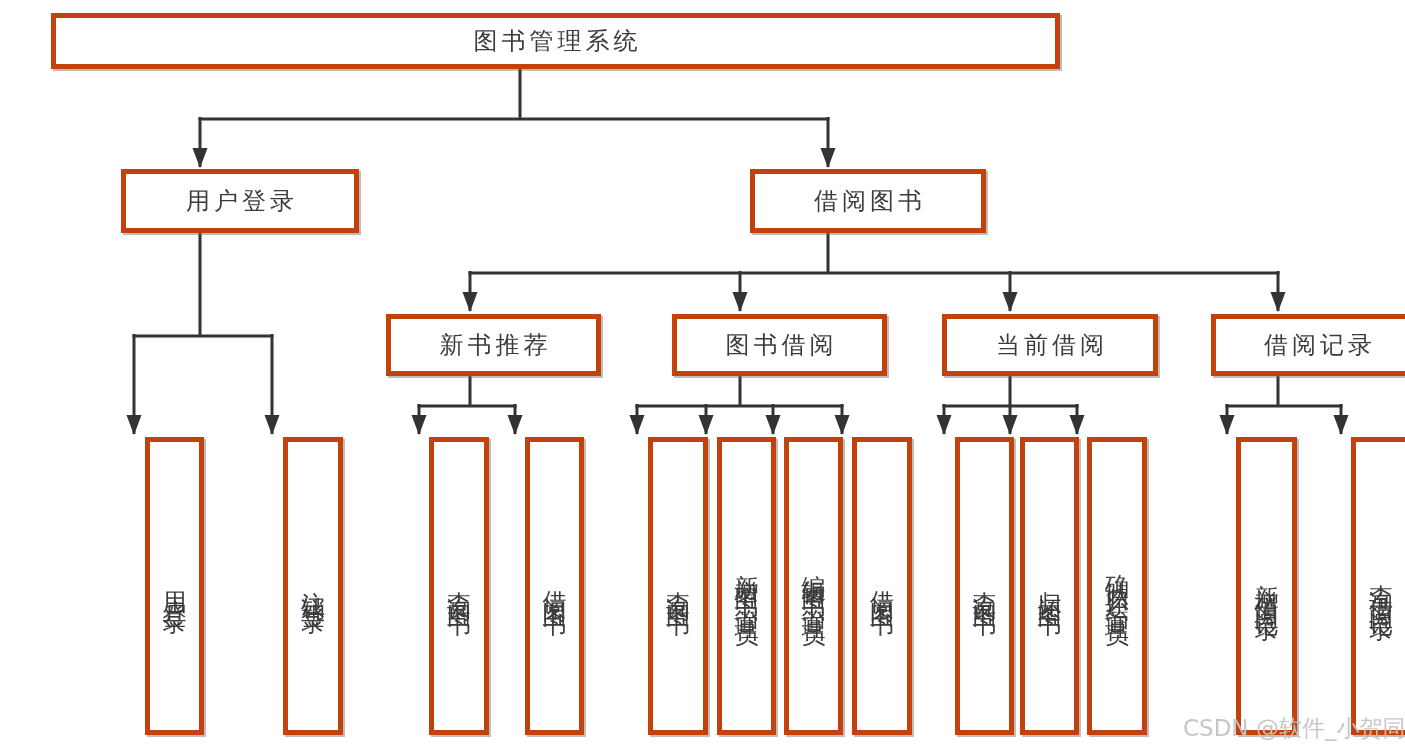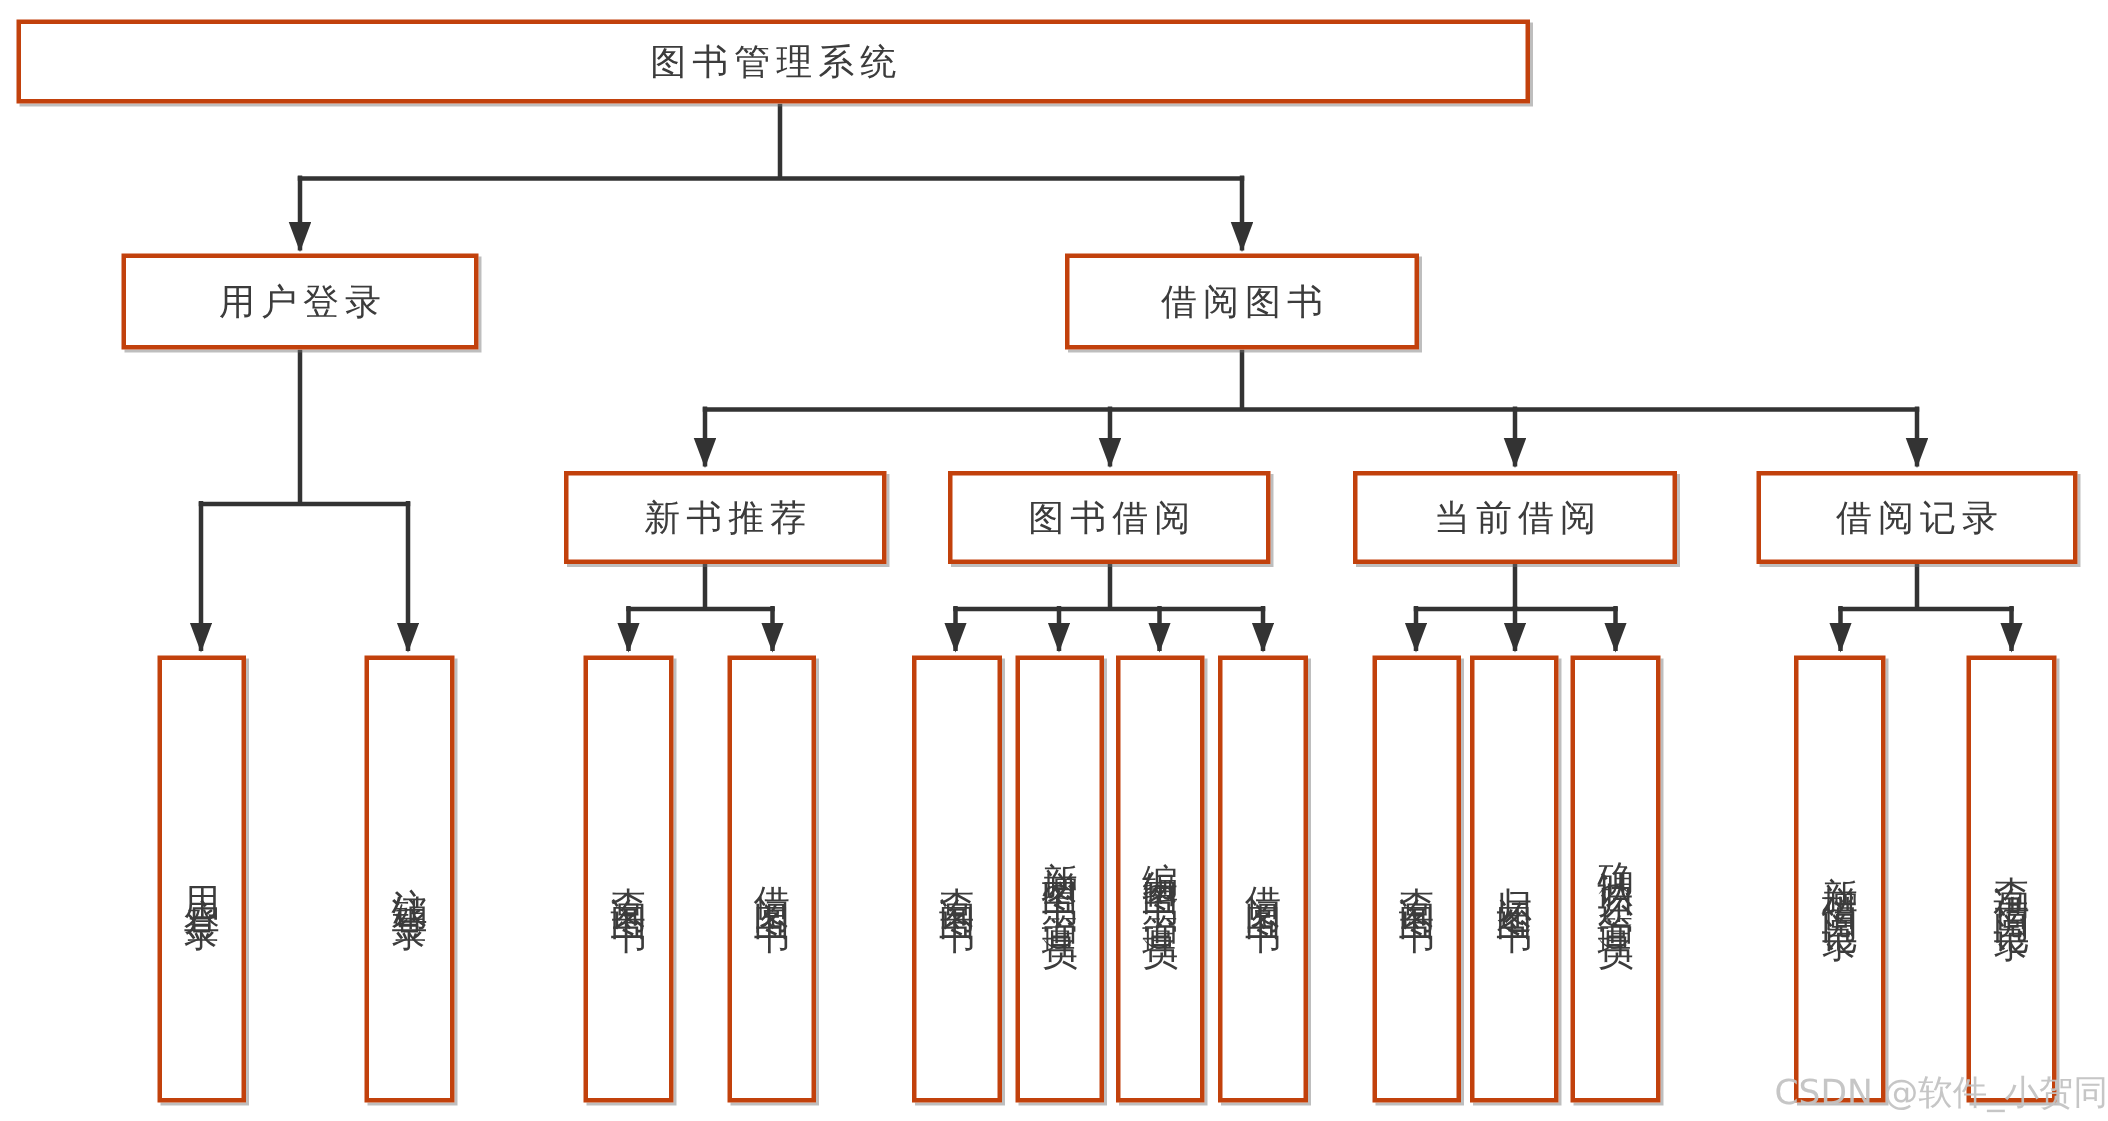--- a/index.html
+++ b/index.html
@@ -19,30 +19,31 @@
     position: absolute;
     left: 0;
     top: 0;
     width: 1405px;
     height: 747px;
   }
   .node {
     position: absolute;
     box-sizing: border-box;
     background: #ffffff;
-    border: 3px solid #c2410c;
+    border: 5px solid #c2410c;
     box-shadow: 2px 2px 0 rgba(110,110,110,0.45);
     display: flex;
     align-items: center;
     justify-content: center;
     color: #3c3c3c;
     font-size: 24px;
     letter-spacing: 4px;
     text-indent: 4px;
     white-space: nowrap;
+    margin-left: 40px;
   }
   .node.leaf {
     letter-spacing: 0;
     text-indent: 0;
   }
   .node.leaf .vtext {
     writing-mode: vertical-rl;
     text-orientation: mixed;
     letter-spacing: 7px;
     font-size: 24px;
@@ -108,21 +109,21 @@
     <path class="rail" d="M1278,376 V406 M1225.5,406 H1342.5"></path>
     <line class="rail" x1="1227" y1="404" x2="1227" y2="434" marker-end="url(#arw)"></line>
     <line class="rail" x1="1341" y1="404" x2="1341" y2="434" marker-end="url(#arw)"></line>
   </svg>
 
   <div class="node" style="left:11px; top:13px; width:1009px; height:56px;">图书管理系统</div>
 
   <div class="node" style="left:81px; top:169px; width:238px; height:64px;">用户登录</div>
   <div class="node" style="left:710px; top:169px; width:236px; height:64px;">借阅图书</div>
 
-  <div class="node" style="left:376px; top:314px; width:215px; height:62px;">新书推荐</div>
+  <div class="node" style="left:346px; top:314px; width:215px; height:62px;">新书推荐</div>
   <div class="node" style="left:632px; top:314px; width:215px; height:62px;">图书借阅</div>
   <div class="node" style="left:902px; top:314px; width:216px; height:62px;">当前借阅</div>
   <div class="node" style="left:1171px; top:314px; width:214px; height:62px;">借阅记录</div>
 
   <div class="node leaf" style="left:105px; top:437px; width:59px; height:298px;">
     <span class="vtext">用户登录</span>
   </div>
   <div class="node leaf" style="left:243px; top:437px; width:60px; height:298px;">
     <span class="vtext">注销登录</span>
   </div>

